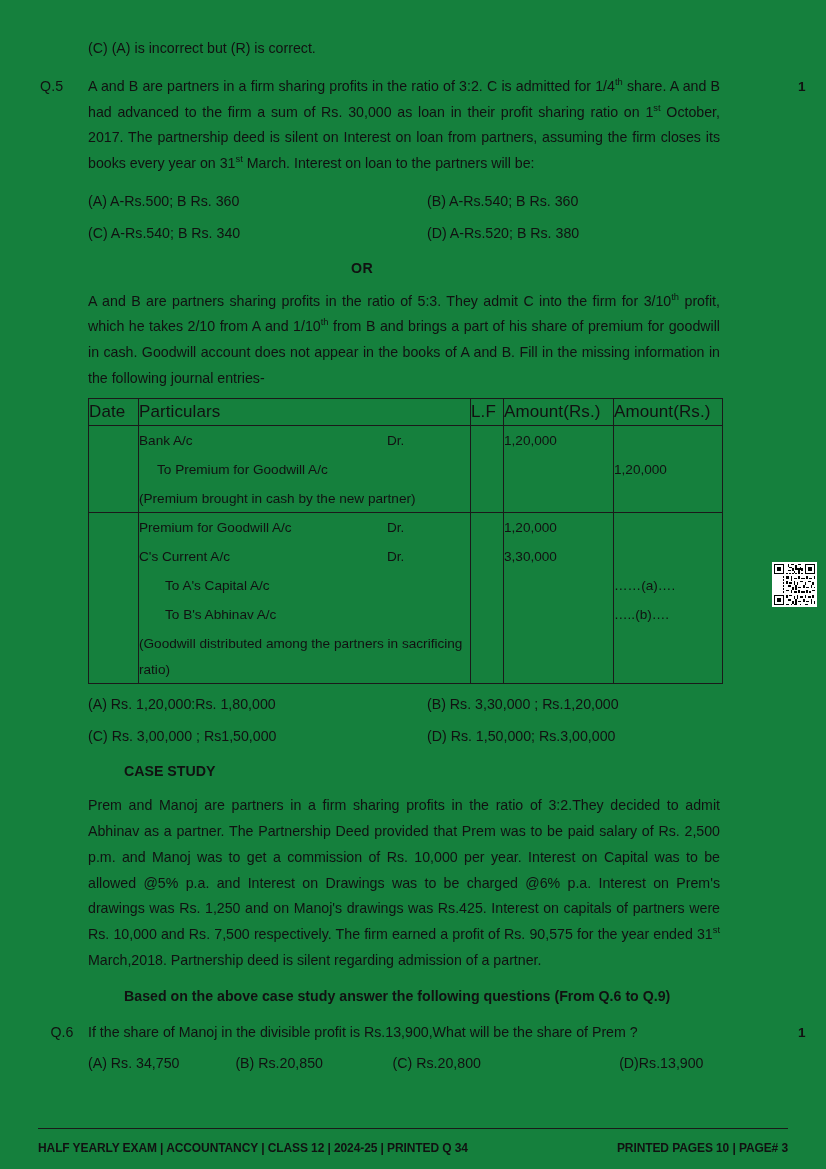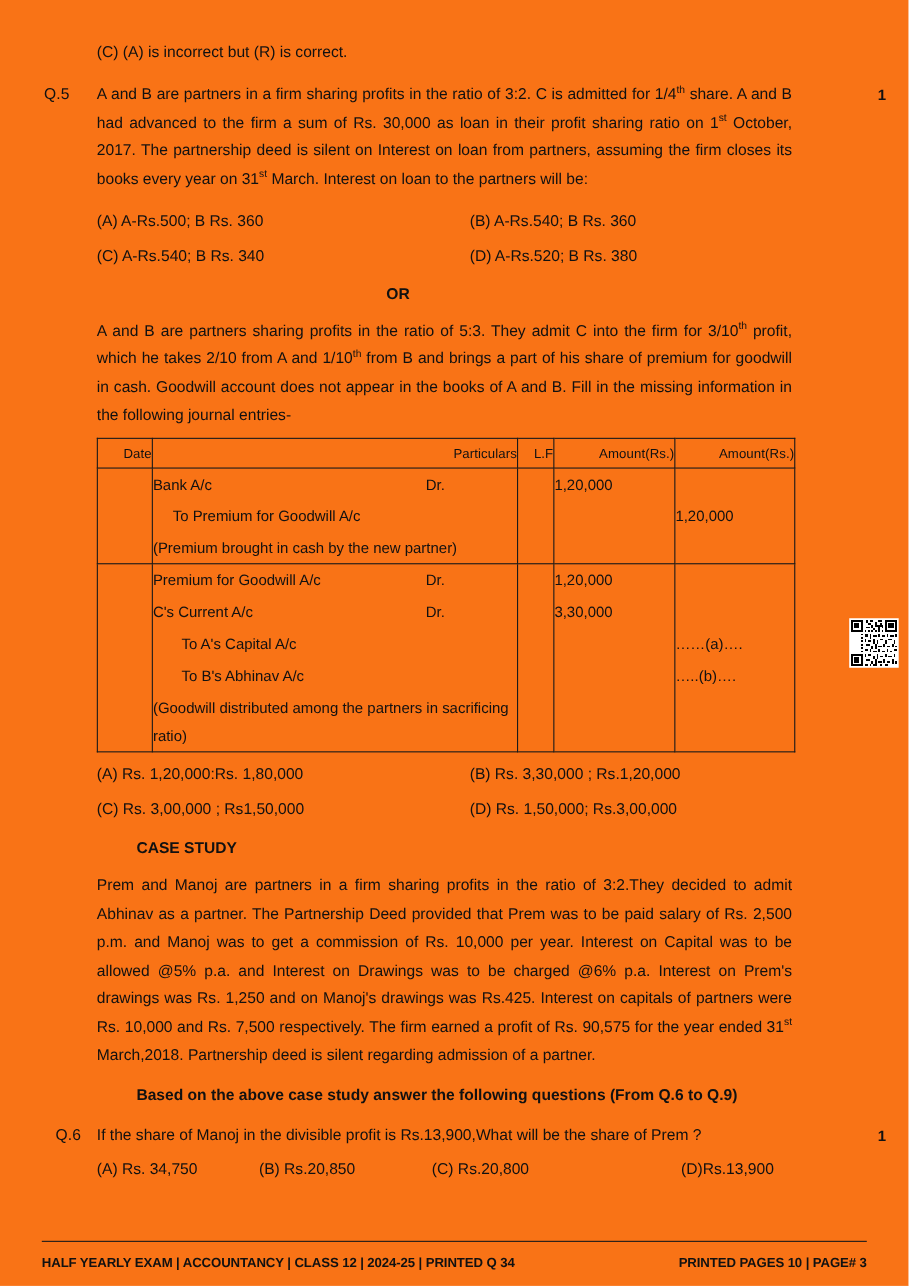--- a/index.html
+++ b/index.html
@@ -10,21 +10,21 @@
   }
   body {
     font-family: "Liberation Sans", sans-serif;
     color: #111111;
   }
   .page {
     position: relative;
     width: 826px;
     height: 1169px;
     margin: 0 auto;
-    background: #f97316;
+    background: #15803d;
     overflow: hidden;
     box-sizing: border-box;
   }
   .content {
     position: absolute;
     left: 0;
     top: 0;
     width: 826px;
   }
 
@@ -123,24 +123,24 @@
     font-size: 13.6px;
   }
   table.journal th,
   table.journal td {
     border: 1px solid #1a1a1a;
     padding: 0;
     vertical-align: top;
     font-weight: normal;
   }
   table.journal th {
-    text-align: right;
+    text-align: left;
     height: 26px;
     line-height: 26px;
-    font-size: 12px;
+    font-size: 17px;
     letter-spacing: .1px;
   }
   .col-date   { width: 50px; }
   .col-part   { width: 332px; }
   .col-lf     { width: 33px; }
   .col-amt1   { width: 110px; }
   .col-amt2   { width: 109px; }
 
   td.cell-part {
     padding: 5px 6px 7px 10px;

